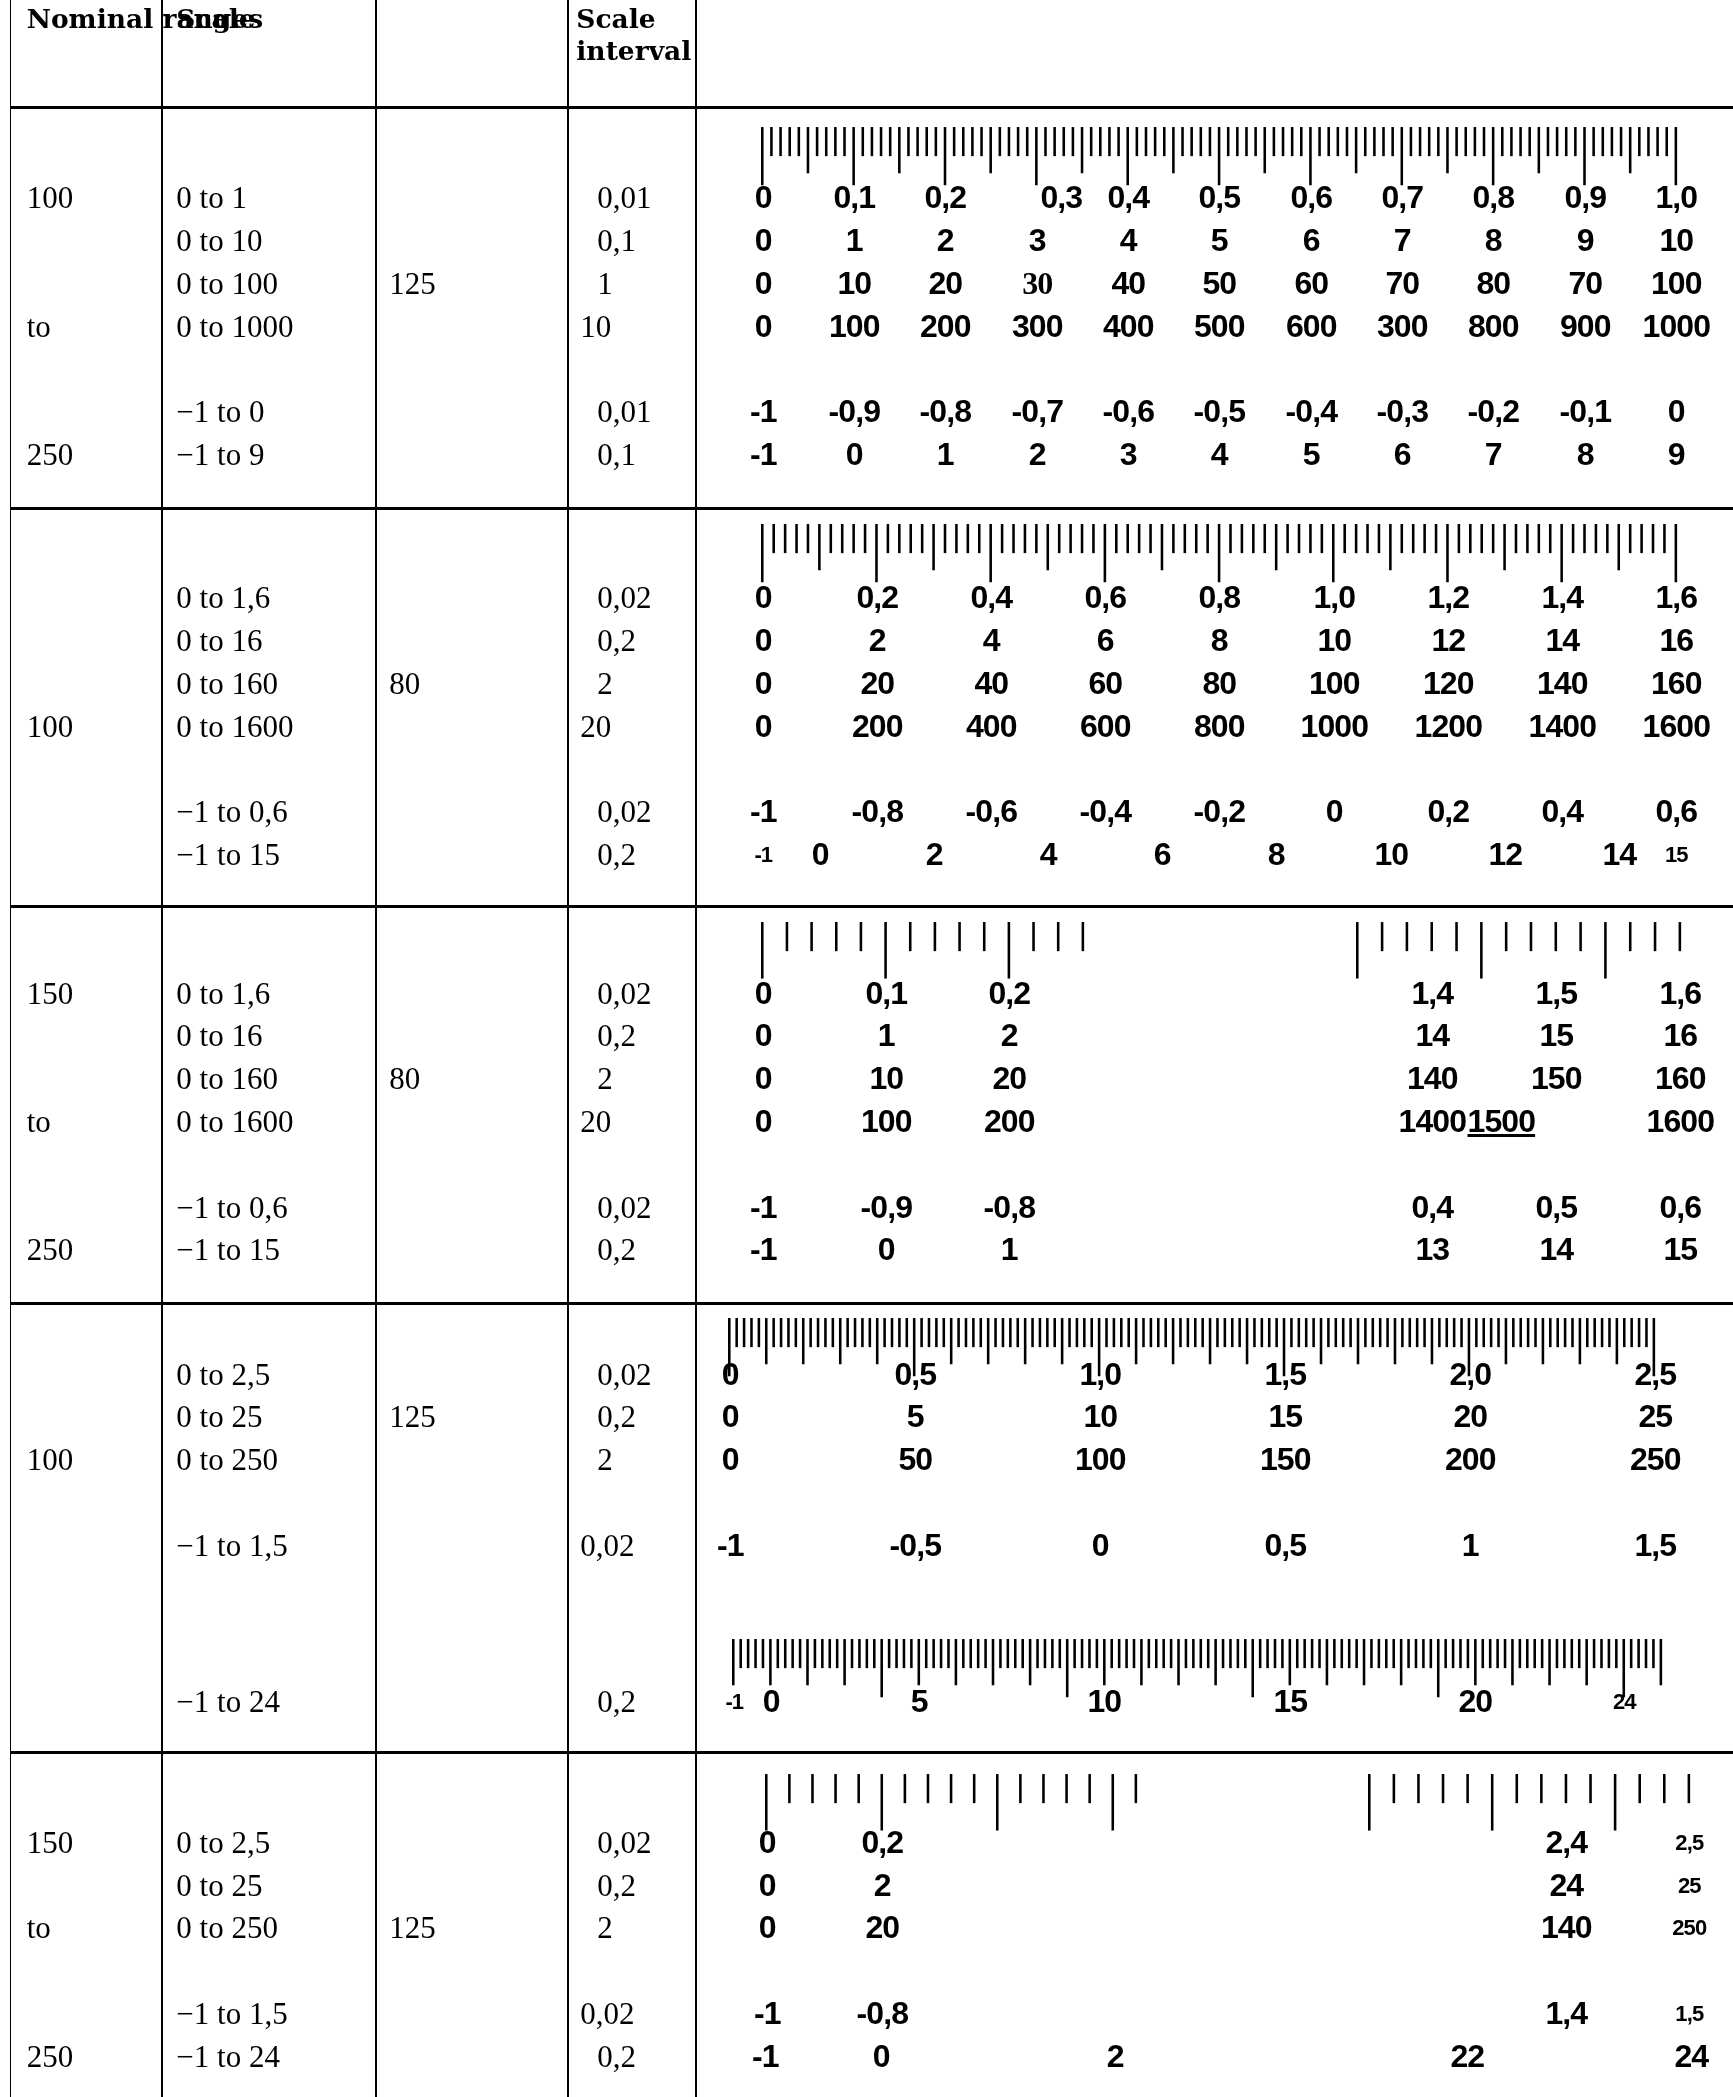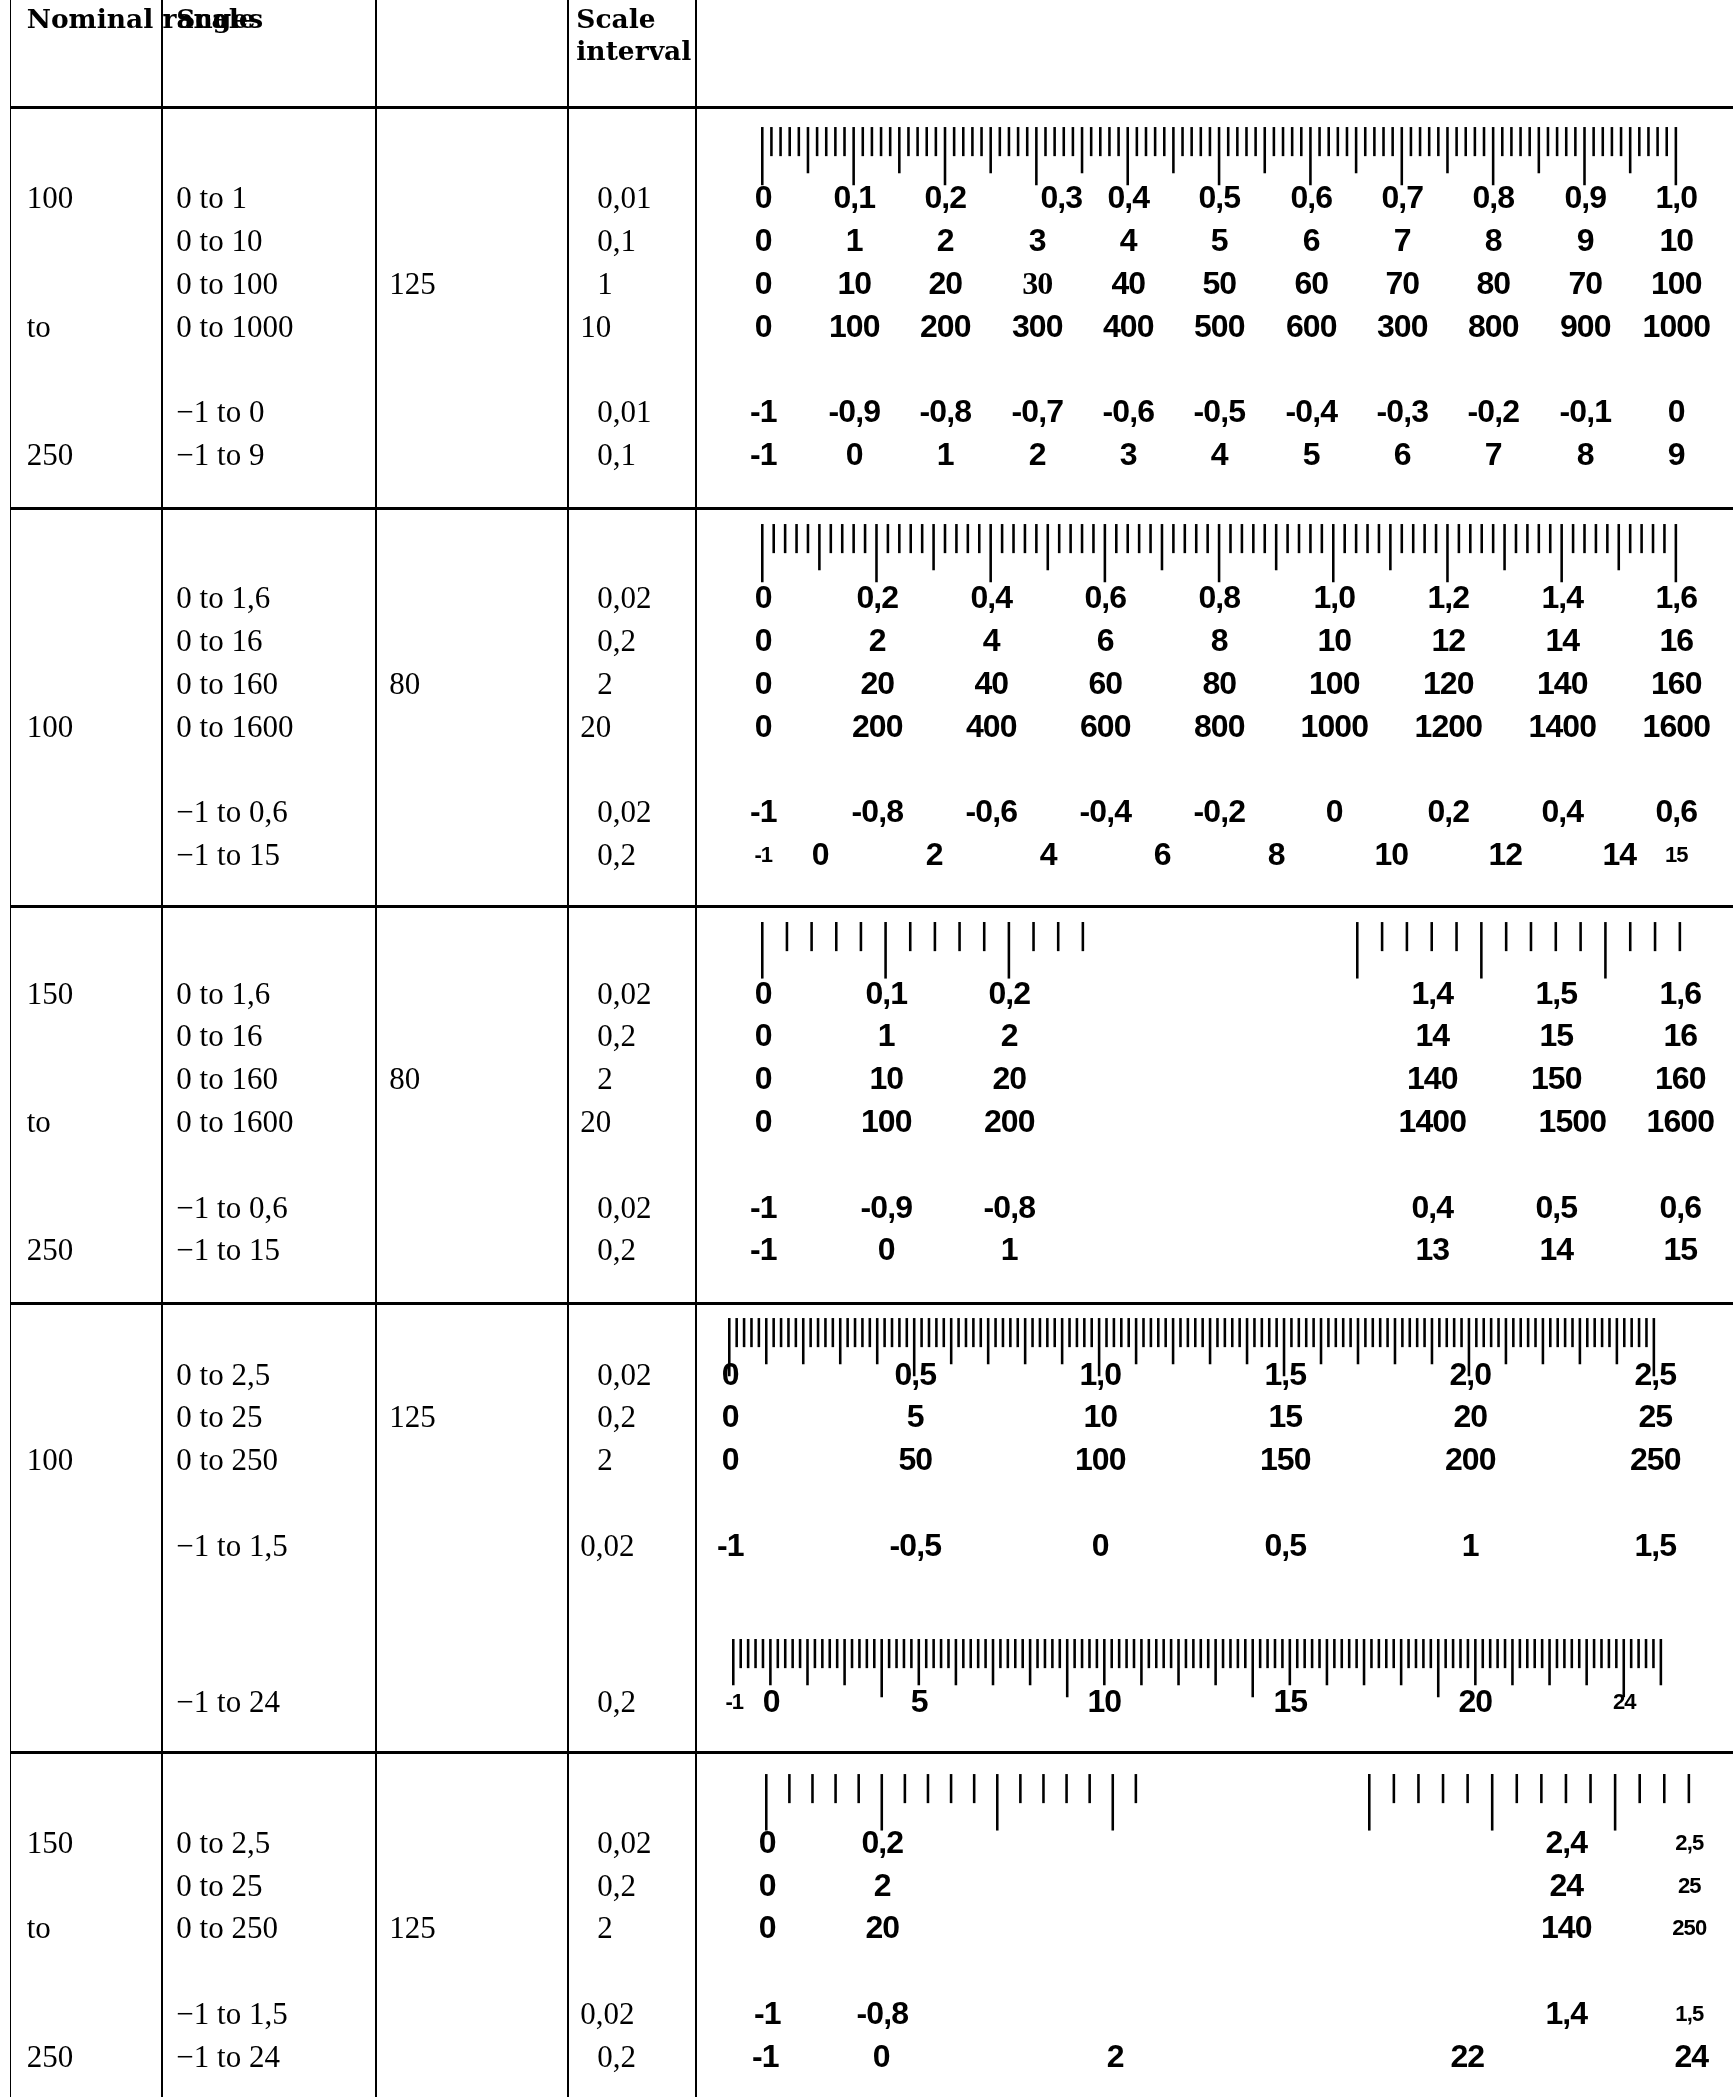--- a/index.html
+++ b/index.html
@@ -424,21 +424,21 @@
     <div class="num" style="left: 998px; top: 1057px;">20</div>
     <div class="num" style="left: 1421px; top: 1057px;">140</div>
     <div class="num" style="left: 1545px; top: 1057px;">150</div>
     <div class="num" style="left: 1669px; top: 1057px;">160</div>
     <div class="cell" style="left: 165px; top: 1100px;">0 to 1600</div>
     <div class="cell" style="left: 569px; top: 1100px;">20</div>
     <div class="num" style="left: 752px; top: 1100px;">0</div>
     <div class="num" style="left: 875px; top: 1100px;">100</div>
     <div class="num" style="left: 998px; top: 1100px;">200</div>
     <div class="num" style="left: 1421px; top: 1100px;">1400</div>
-    <div class="num" style="left: 1561px; top: 1100px;">1500</div>
+    <div class="num" style="left: 1490px; top: 1100px; text-decoration: underline;">1500</div>
     <div class="num" style="left: 1669px; top: 1100px;">1600</div>
     <div class="cell" style="left: 165px; top: 1186px;">−1 to 0,6</div>
     <div class="cell" style="left: 586px; top: 1186px;">0,02</div>
     <div class="num" style="left: 752px; top: 1186px;">-1</div>
     <div class="num" style="left: 875px; top: 1186px;">-0,9</div>
     <div class="num" style="left: 998px; top: 1186px;">-0,8</div>
     <div class="num" style="left: 1421px; top: 1186px;">0,4</div>
     <div class="num" style="left: 1545px; top: 1186px;">0,5</div>
     <div class="num" style="left: 1669px; top: 1186px;">0,6</div>
     <div class="cell" style="left: 165px; top: 1228px;">−1 to 15</div>

